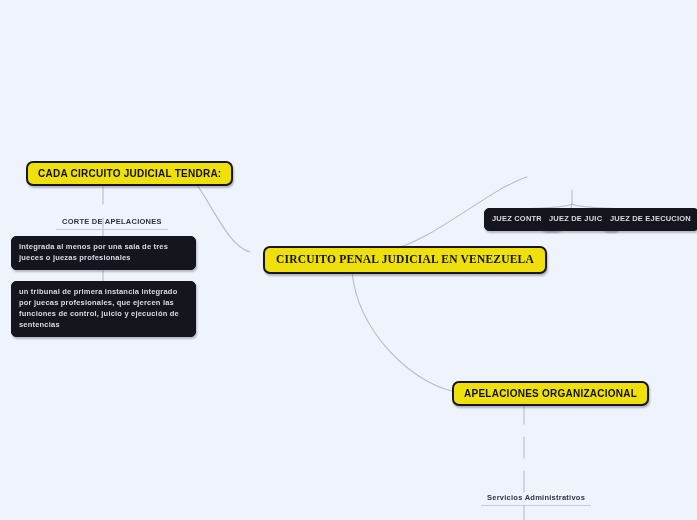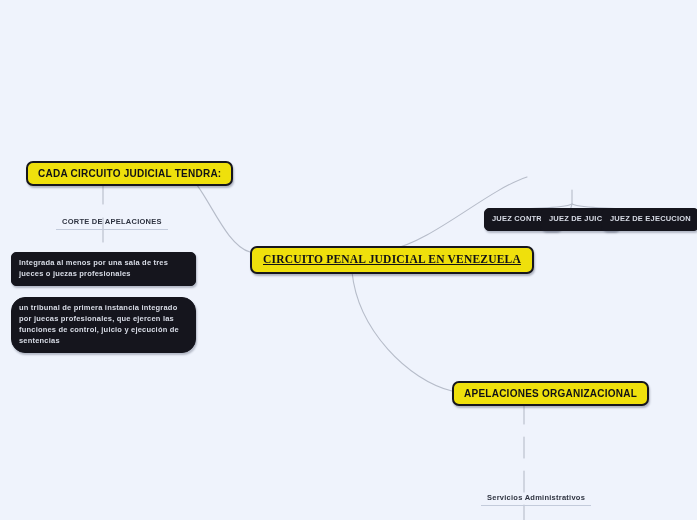--- a/index.html
+++ b/index.html
@@ -72,21 +72,21 @@
     border-radius: 5px;
     color: #d8dce6;
     font-family: "Liberation Sans", sans-serif;
     font-weight: bold;
     font-size: 7.5px;
     letter-spacing: .2px;
     line-height: 1.45;
     padding: 5px 7px 5px 7px;
     box-shadow: 1px 2px 2px rgba(30,35,60,.28);
   }
-  .node-dark.wrap { white-space: normal; margin-top: 16px; }
+  .node-dark.wrap { white-space: normal; }
 
   
   .node-plain {
     color: #2e3340;
     font-family: "Liberation Sans", sans-serif;
     font-weight: bold;
     font-size: 7.5px;
     letter-spacing: .25px;
     padding: 2px 6px 3px 6px;
     border-bottom: 1px solid #c3cbdb;
@@ -116,29 +116,29 @@
       <path d="M572,204 L570,211"></path>
       <path d="M572,204 C586,210 618,206 636,211"></path>
 
       <path d="M524,403 L524,424"></path>
       <path d="M524,437 L524,458"></path>
       <path d="M524,471 L524,492"></path>
       <path d="M524,505 L524,520"></path>
     </g>
   </svg>
 
-  <div class="node node-root" style="left:250px; top:246px;text-decoration:underline;">CIRCUITO PENAL JUDICIAL EN VENEZUELA</div>
+  <div class="node node-root" style="left:263px; top:246px;">CIRCUITO PENAL JUDICIAL EN VENEZUELA</div>
 
   <div class="node node-branch" style="left:26px; top:161px;">CADA CIRCUITO JUDICIAL TENDRA:</div>
 
   <div class="node node-plain" style="left:56px; top:203px;margin-top:12px;">CORTE DE APELACIONES</div>
 
   <div class="node node-dark wrap" style="left:11px; top:236px; width:185px;">Integrada al menos por una sala de tres jueces o juezas profesionales</div>
 
-  <div class="node node-dark wrap" style="left:11px; top:281px; width:185px;border-radius:14px;">un tribunal de primera instancia integrado por juecas profesionales, que ejercen las funciones de control, juicio y ejecución de sentencias</div>
+  <div class="node node-dark wrap" style="left:11px; top:281px; width:185px;">un tribunal de primera instancia integrado por juecas profesionales, que ejercen las funciones de control, juicio y ejecución de sentencias</div>
 
 
   <div class="node node-dark" style="left:484px; top:208px;">JUEZ CONTROL</div>
 
   <div class="node node-dark" style="left:541px; top:208px;">JUEZ DE JUICIO</div>
 
   <div class="node node-dark" style="left:602px; top:208px;">JUEZ DE EJECUCION</div>
 
   <div class="node node-branch" style="left:452px; top:381px;">APELACIONES ORGANIZACIONAL</div>
 

